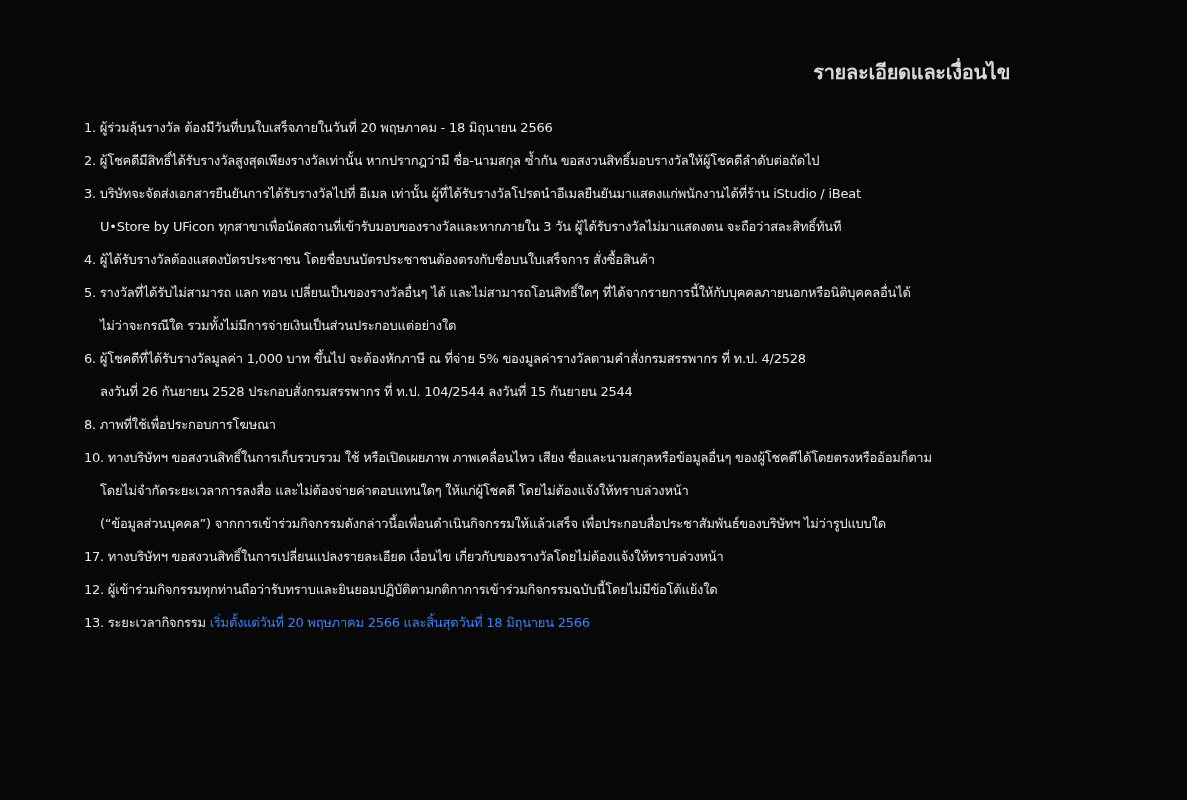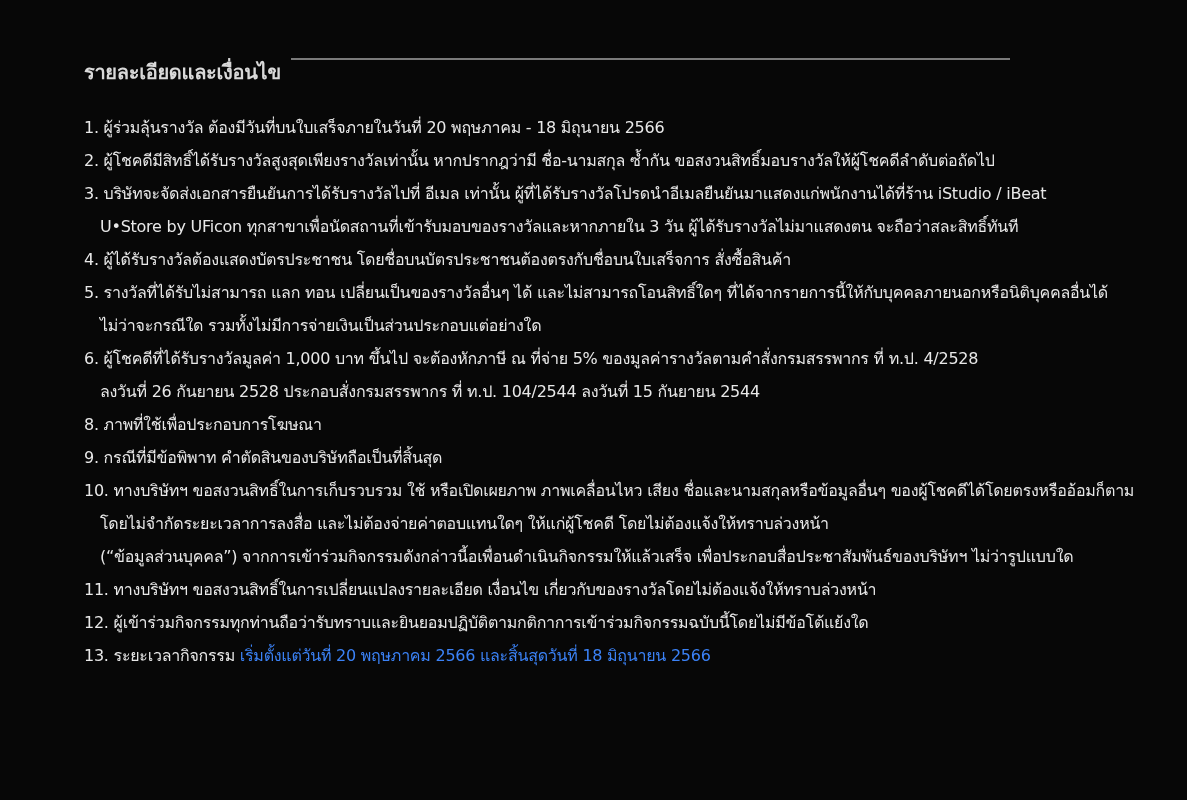--- a/index.html
+++ b/index.html
@@ -16,23 +16,24 @@
       position: relative;
     }
     .section {
       position: absolute;
       left: 84px;
       top: 56px;
       width: 1060px;
     }
     .header {
       display: flex;
-      align-items: flex-start;
+      align-items: flex-end;
       height: 36px;
       width: 926px;
+      flex-direction: column;
     }
     .header-title {
       font-size: 20px;
       font-weight: bold;
       color: #d9d9d9;
       white-space: nowrap;
       letter-spacing: -0.3px;
     }
     .header-rule {
       flex: 1;
@@ -41,21 +42,21 @@
       margin-left: 10px;
       margin-top: 2px;
     }
     .terms {
       list-style: none;
       margin: 0;
       padding: 0;
       margin-top: 19px;
     }
     .term {
-      font-size: 16px;
+      font-size: 13px;
       line-height: 33px;
       color: #e8e8e8;
       white-space: nowrap;
       letter-spacing: -0.25px;
     }
     .term .cont {
       display: block;
       padding-left: 16px;
     }
     .highlight {
@@ -97,31 +98,27 @@
     <li class="term">
       <span>6.</span>
       <span>ผู้โชคดีที่ได้รับรางวัลมูลค่า 1,000 บาท ขึ้นไป จะต้องหักภาษี ณ ที่จ่าย 5% ของมูลค่ารางวัลตามคำสั่งกรมสรรพากร ที่ ท.ป. 4/2528</span>
       <span class="cont">ลงวันที่ 26 กันยายน 2528 ประกอบสั่งกรมสรรพากร ที่ ท.ป. 104/2544 ลงวันที่ 15 กันยายน 2544</span>
     </li>
     <li class="term">
       <span>8.</span>
       <span>ภาพที่ใช้เพื่อประกอบการโฆษณา</span>
     </li>
     <li class="term">
-      <span>9.</span>
-      <span>กรณีที่มีข้อพิพาท คำตัดสินของบริษัทถือเป็นที่สิ้นสุด</span>
-    </li>
-    <li class="term">
       <span>10.</span>
       <span>ทางบริษัทฯ ขอสงวนสิทธิ์ในการเก็บรวบรวม ใช้ หรือเปิดเผยภาพ ภาพเคลื่อนไหว เสียง ชื่อและนามสกุลหรือข้อมูลอื่นๆ ของผู้โชคดีได้โดยตรงหรืออ้อมก็ตาม</span>
       <span class="cont">โดยไม่จำกัดระยะเวลาการลงสื่อ และไม่ต้องจ่ายค่าตอบแทนใดๆ ให้แก่ผู้โชคดี โดยไม่ต้องแจ้งให้ทราบล่วงหน้า</span>
       <span class="cont">(“ข้อมูลส่วนบุคคล”) จากการเข้าร่วมกิจกรรมดังกล่าวนี้อเพื่อนดำเนินกิจกรรมให้แล้วเสร็จ เพื่อประกอบสื่อประชาสัมพันธ์ของบริษัทฯ ไม่ว่ารูปแบบใด</span>
     </li>
     <li class="term">
-      <span>11.</span>
+      <span>17.</span>
       <span>ทางบริษัทฯ ขอสงวนสิทธิ์ในการเปลี่ยนแปลงรายละเอียด เงื่อนไข เกี่ยวกับของรางวัลโดยไม่ต้องแจ้งให้ทราบล่วงหน้า</span>
     </li>
     <li class="term">
       <span>12.</span>
       <span>ผู้เข้าร่วมกิจกรรมทุกท่านถือว่ารับทราบและยินยอมปฏิบัติตามกติกาการเข้าร่วมกิจกรรมฉบับนี้โดยไม่มีข้อโต้แย้งใด</span>
     </li>
     <li class="term">
       <span>13.</span>
       <span>ระยะเวลากิจกรรม</span>
       <span class="highlight">เริ่มตั้งแต่วันที่ 20 พฤษภาคม 2566 และสิ้นสุดวันที่ 18 มิถุนายน 2566</span>

